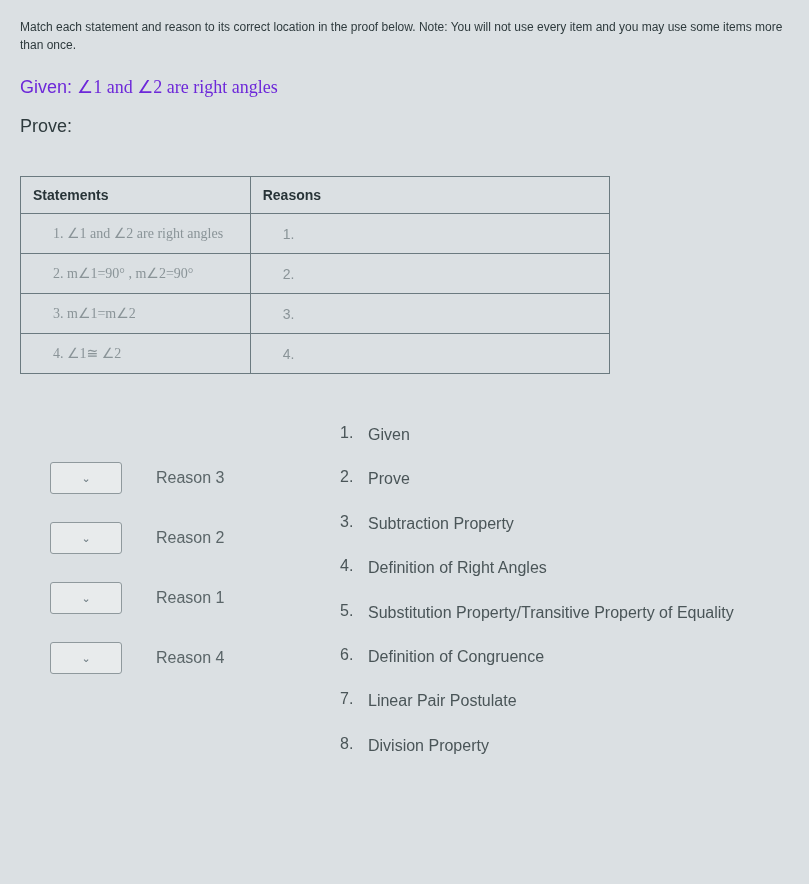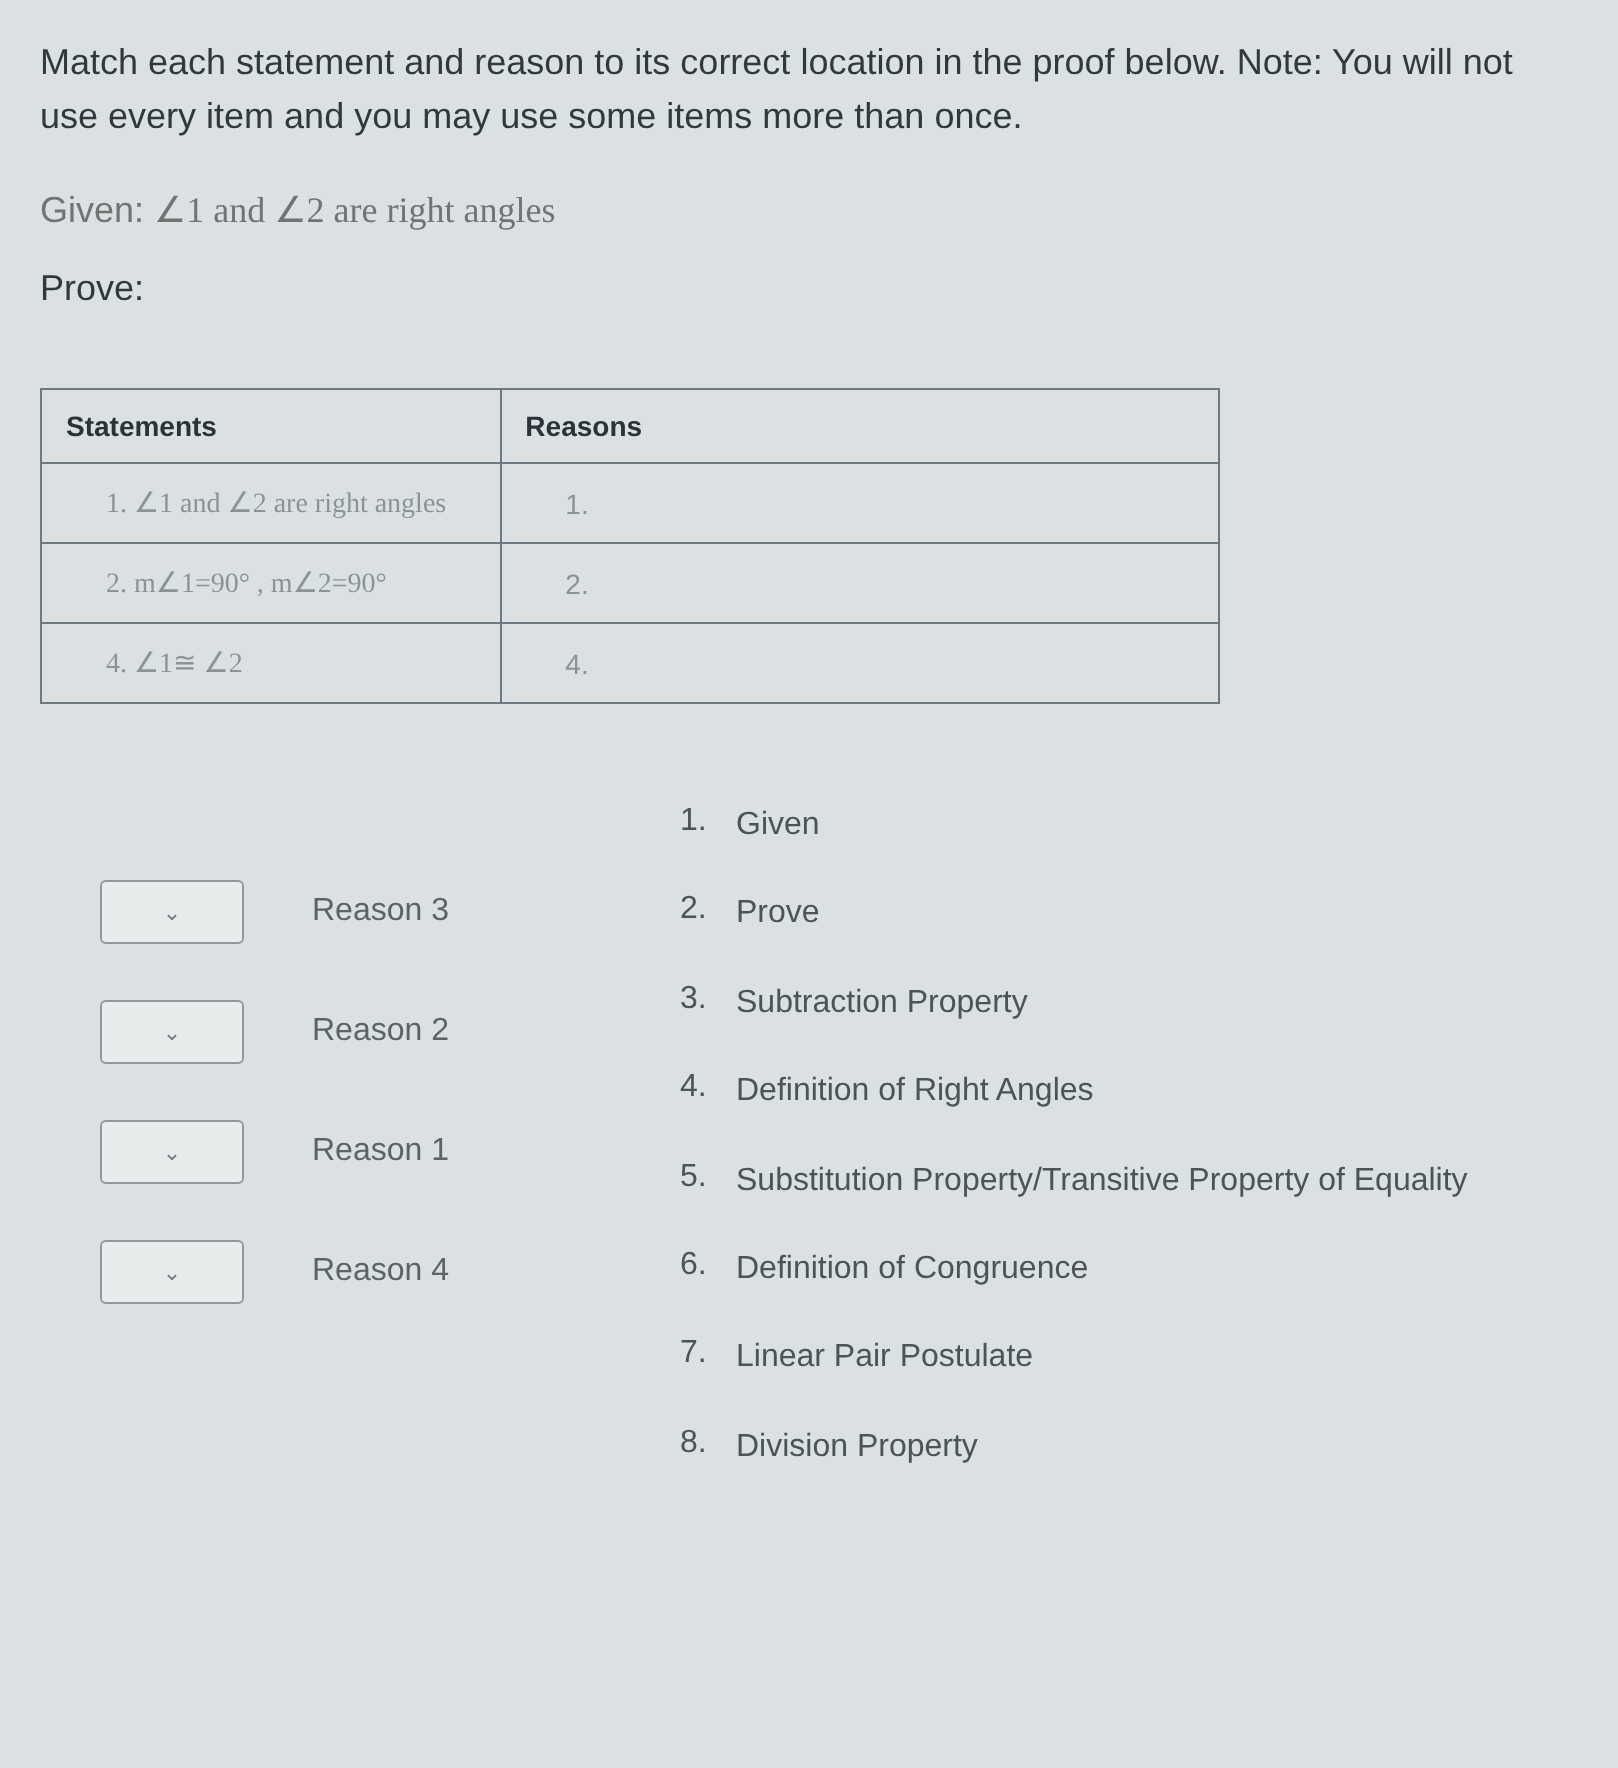--- a/index.html
+++ b/index.html
@@ -10,29 +10,29 @@
     body {
       font-family: Arial, sans-serif;
       background: #dbe0e3;
       padding: 18px 20px;
       width: 809px;
       height: 884px;
       color: #3a4548;
       overflow: hidden;
     }
     .instructions {
-      font-size: 18px;
+      font-size: 12px;
       line-height: 1.5;
       margin-bottom: 22px;
       color: #2e3a3d;
     }
     .given {
       font-size: 18px;
       margin-bottom: 18px;
-      color: #737373;
+      color: #6d28d9;
     }
     .prove {
       font-size: 18px;
       margin-bottom: 28px;
       color: #2e3a3d;
       display: flex;
       align-items: flex-end;
     }
     .prove .math {
       font-size: 28px;
@@ -147,20 +147,24 @@
   </tr>
   <tr>
     <td class="angle">1. ∠1 and ∠2 are right angles</td>
     <td>1.</td>
   </tr>
   <tr>
     <td class="angle">2. m∠1=90° , m∠2=90°</td>
     <td>2.</td>
   </tr>
   <tr>
+    <td class="angle">3. m∠1=m∠2</td>
+    <td>3.</td>
+  </tr>
+  <tr>
     <td class="angle">4. ∠1≅ ∠2</td>
     <td>4.</td>
   </tr>
 </tbody>
   </table>
 
 <div class="lower-section">
   <div class="dropdowns">
     <div class="dropdown-row">
       <div class="dropdown-box">

